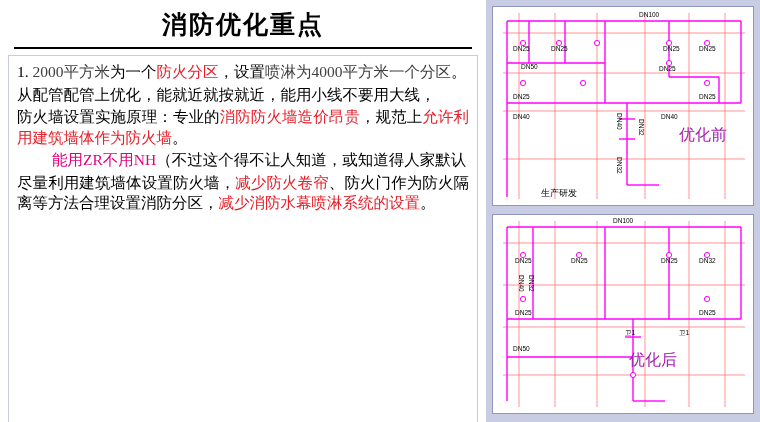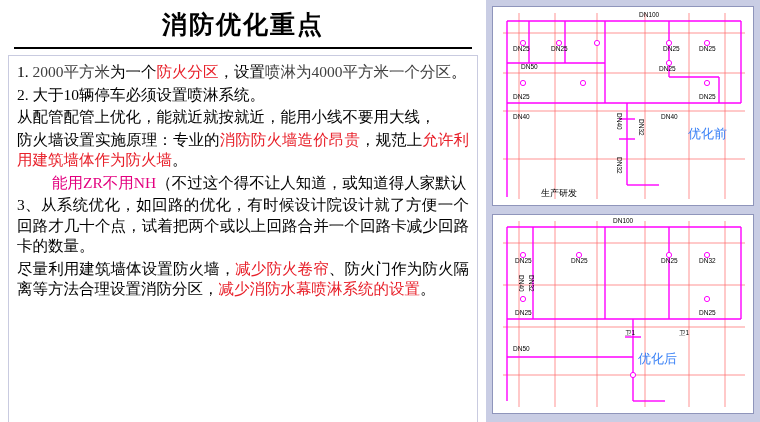--- a/index.html
+++ b/index.html
@@ -64,22 +64,22 @@
     border:1px solid #8f95bb;
     box-sizing:border-box;
     overflow:hidden;
   }
   .cad.top{height:200px;margin-bottom:8px;}
   .cad.bot{height:200px;}
   .cad svg{display:block;}
   .cad-caption{
     position:absolute;
     font-family:"Liberation Serif","DejaVu Serif",serif;
-    font-size:13px;
-    color:#3b82f6;
+    font-size:16px;
+    color:#a21caf;
     padding-left:48px;
   }
   .cap-top{right:26px;top:118px;}
   .cap-bot{right:76px;top:135px;}
   .cad-note{
     position:absolute;
     font-family:"Liberation Serif","DejaVu Serif",serif;
     font-size:9px;
     color:#000000;
     margin-top:40px;
@@ -95,33 +95,31 @@
   <div class="left">
     <div class="title">消防优化重点</div>
     <div class="title-rule"></div>
 
     <div class="body-box">
 
       <p class="line">
         <span class="black">1. </span><span class="blue">2000平方米</span><span class="black">为一个</span><span class="red">防火分区</span><span class="black">，设置</span><span class="blue">喷淋为4000平方米一个分区</span><span class="black">。</span>
       </p>
 
-      <p class="line black">2. 大于10辆停车必须设置喷淋系统。</p>
 
       <p class="line black">从配管配管上优化，能就近就按就近，能用小线不要用大线，</p>
 
       <p class="line">
         <span class="black">防火墙设置实施原理：专业的</span><span class="red">消防防火墙造价昂贵</span><span class="black">，规范上</span><span class="red">允许利用建筑墙体作为防火墙</span><span class="black">。</span>
       </p>
 
       <p class="line">
         <span class="magenta">能用ZR不用NH</span><span class="black">（不过这个得不让人知道，或知道得人家默认</span>
       </p>
 
-      <p class="line black">3、从系统优化，如回路的优化，有时候设计院设计就了方便一个回路才几十个点，试着把两个或以上回路合并一个回路卡减少回路卡的数量。</p>
 
       <p class="line">
         <span class="black">尽量利用建筑墙体设置防火墙，</span><span class="red">减少防火卷帘</span><span class="black">、防火门作为防火隔离等方法合理设置消防分区，</span><span class="red">减少消防水幕喷淋系统的设置</span><span class="black">。</span>
       </p>
 
     </div>
   </div>
 
   <div class="right">
 

